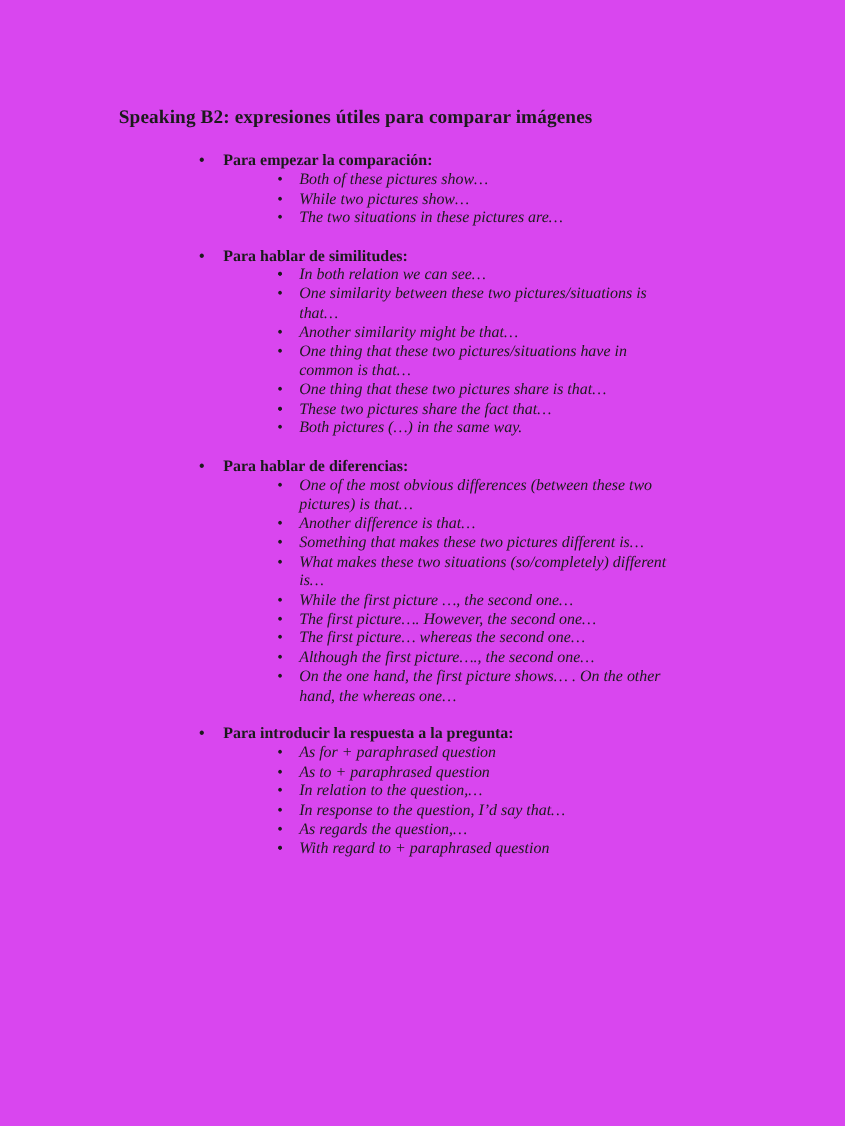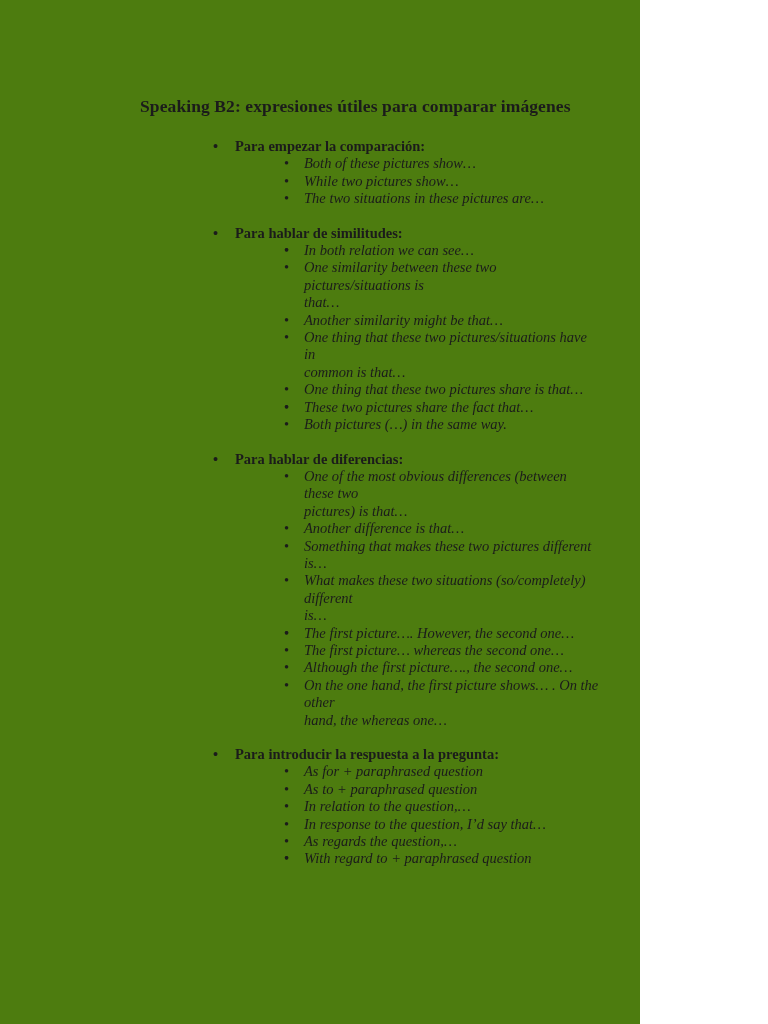--- a/index.html
+++ b/index.html
@@ -6,24 +6,23 @@
   body {
     width: 768px;
     height: 1024px;
     background: #ffffff;
     color: #1b1b1b;
     font-family: "Liberation Serif", serif;
     overflow: hidden;
   }
   .page {
     position: relative;
-    width: 608px;
+    width: 768px;
     height: 1024px;
-    background: #4d7c0f;
-    padding-left: 32px;
+    background: #d946ef;
   }
   .doc-title {
     margin: 0;
     padding: 96px 60px 0 108px;
     font-size: 17.5px;
     line-height: 20px;
     font-weight: 700;
     letter-spacing: 0.1px;
   }
   .sections {
@@ -107,21 +106,21 @@
         <span class="bullet1">•</span>
         <span>Para hablar de diferencias:</span>
       </div>
       <ul class="items">
         <li class="item"><span class="bullet2">•</span><span class="item-text">One of the most obvious differences (between these two
 pictures) is that…</span></li>
         <li class="item"><span class="bullet2">•</span><span class="item-text">Another difference is that…</span></li>
         <li class="item"><span class="bullet2">•</span><span class="item-text">Something that makes these two pictures different is…</span></li>
         <li class="item"><span class="bullet2">•</span><span class="item-text">What makes these two situations (so/completely) different
 is…</span></li>
-        <li class="item"><span class="bullet2">•</span></li>
+        <li class="item"><span class="bullet2">•</span><span class="item-text">While the first picture …, the second one…</span></li>
         <li class="item"><span class="bullet2">•</span><span class="item-text">The first picture…. However, the second one…</span></li>
         <li class="item"><span class="bullet2">•</span><span class="item-text">The first picture… whereas the second one…</span></li>
         <li class="item"><span class="bullet2">•</span><span class="item-text">Although the first picture…., the second one…</span></li>
         <li class="item"><span class="bullet2">•</span><span class="item-text">On the one hand, the first picture shows… . On the other
 hand, the whereas one…</span></li>
       </ul>
     </section>
 
     <section class="section">
       <div class="sec-head">

